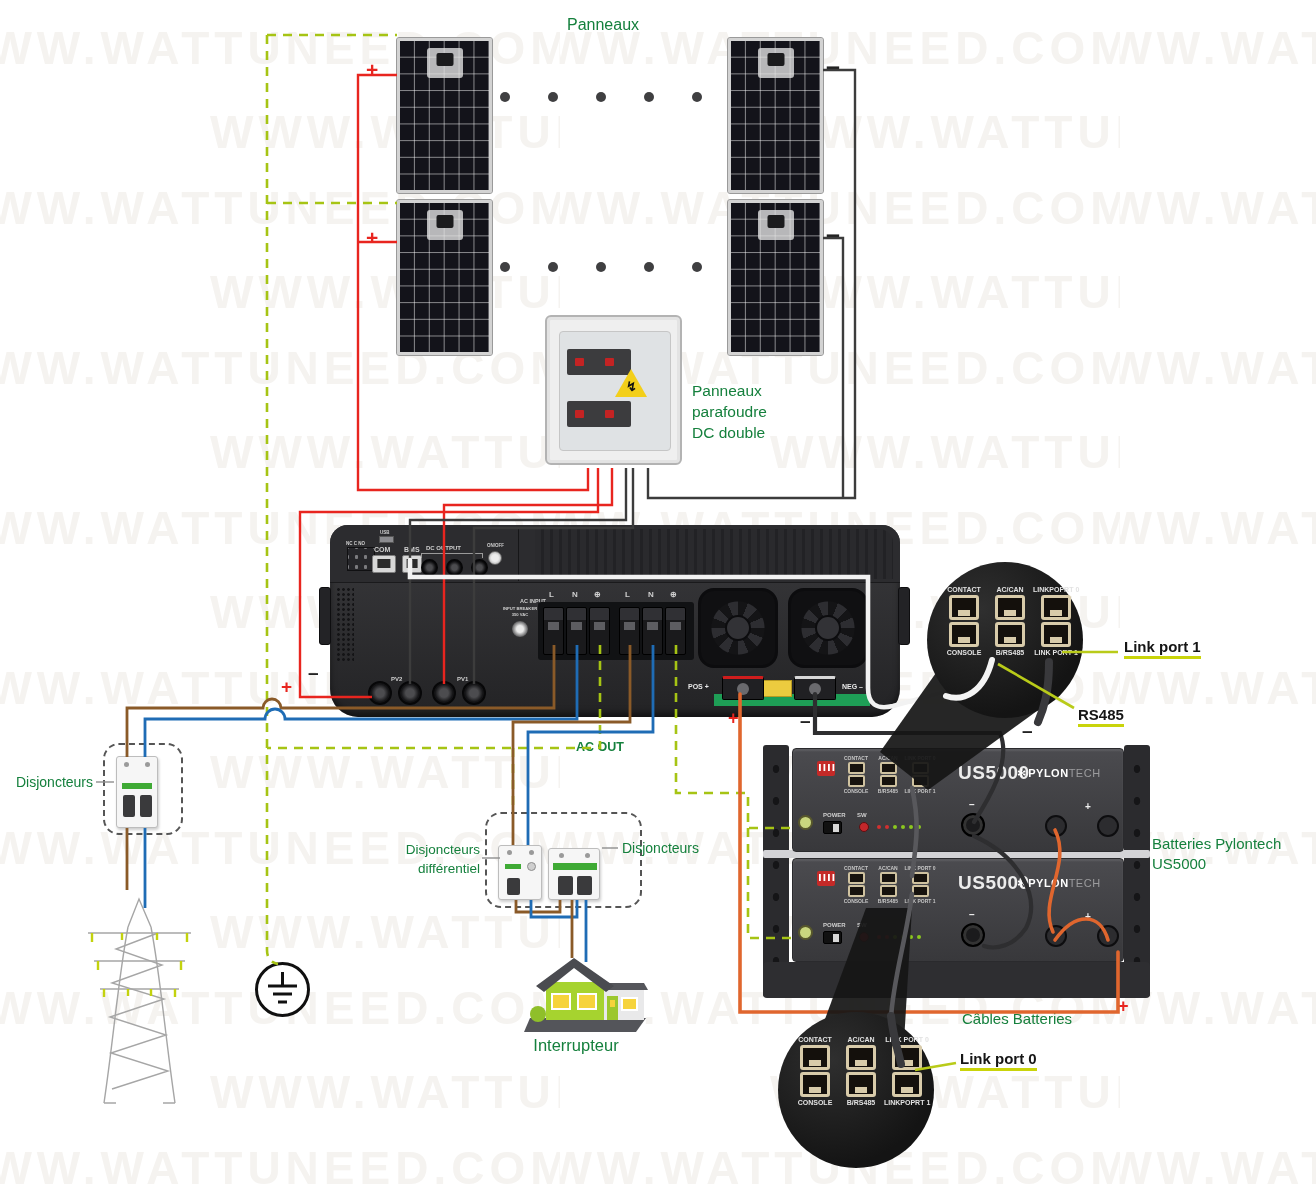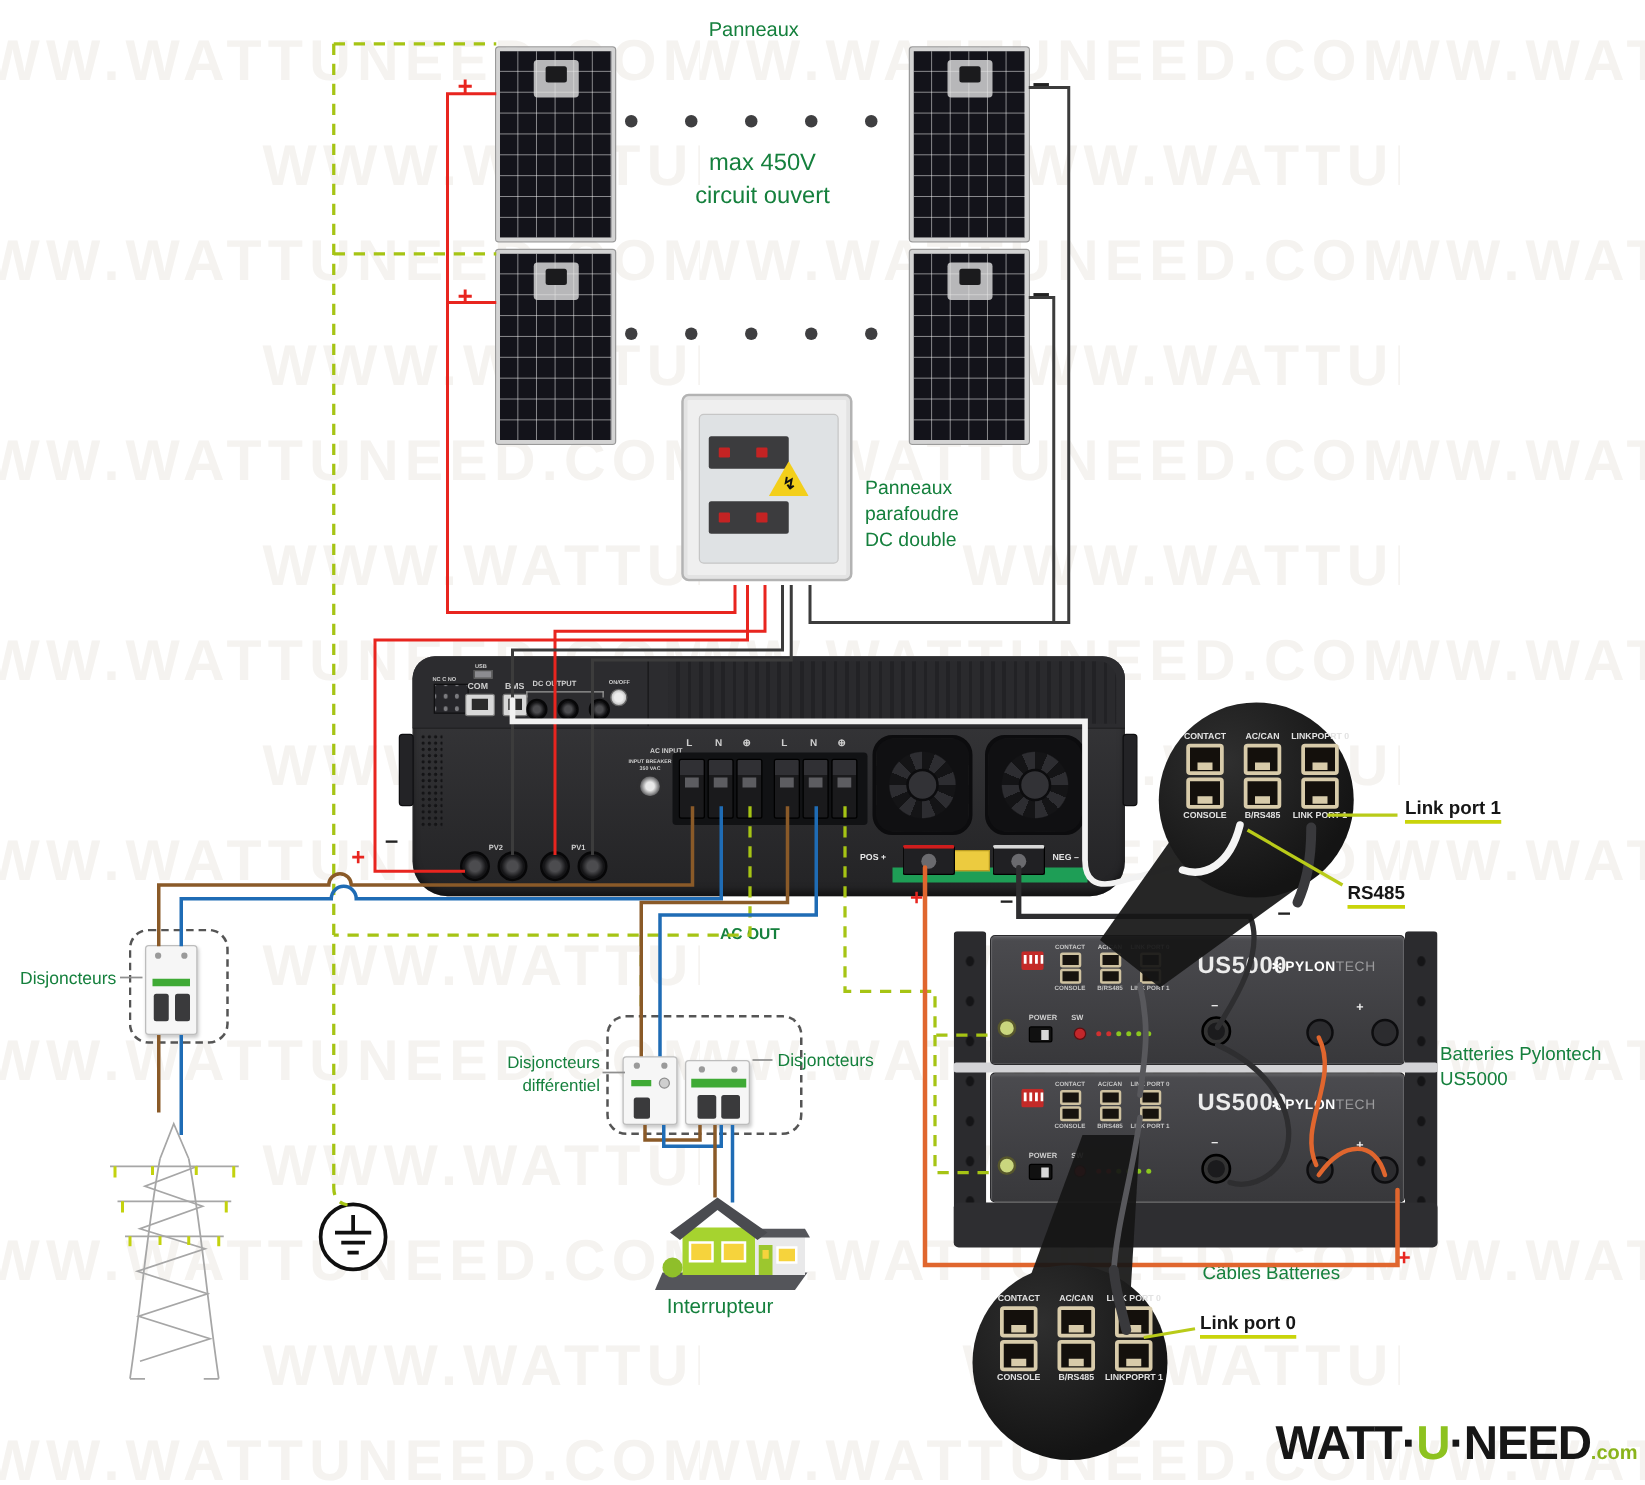--- a/index.html
+++ b/index.html
@@ -107,24 +107,20 @@
     <defs>
       <pattern id="wm" width="560" height="160" patternUnits="userSpaceOnUse">
         <text class="wmt" x="-60" y="64">WWW.WATTUNEED.COM</text>
         <text class="wmt" x="210" y="148">WWW.WATTUNEED.COM</text>
       </pattern>
     </defs>
     <rect width="1316" height="1188" fill="url(#wm)"></rect>
   </svg>
 
   <div class="lbl" style="left:548px;top:16px;width:110px;text-align:center;font-size:16px">Panneaux</div>
-  <div class="lbl" style="left:520px;top:118px;width:180px;text-align:center;font-size:19px;line-height:26px">
-    <div>max 450V</div>
-    <div>circuit ouvert</div>
-  </div>
 
   <div class="panel" style="left:397px;top:38px">
       <div class="pjbox"></div>
     </div>
   <div class="panel" style="left:397px;top:200px">
       <div class="pjbox"></div>
     </div>
   <div class="panel" style="left:728px;top:38px">
       <div class="pjbox"></div>
     </div>
@@ -508,17 +504,14 @@
     <path d="M891,1016 C893,1036 898,1050 901,1064" stroke="#39393c" stroke-width="8" fill="none" stroke-linecap="round"></path>
     <path class="w-ptr" d="M1062,652 H1118"></path>
     <path class="w-ptr" d="M998,664 L1074,708"></path>
     <path class="w-ptr" d="M915,1070 L956,1063"></path>
   </svg>
 
   <div class="greenlab" style="left:1124px;top:638px">Link port 1</div>
   <div class="greenlab" style="left:1078px;top:706px">RS485</div>
   <div class="greenlab" style="left:960px;top:1050px">Link port 0</div>
 
-  <div class="logo">
-    <span>WATT</span><span>·</span><span class="u">U</span><span>·</span><span>NEED</span><span class="com">.com</span>
-  </div>
 
 </div>
 
 </body></html>

